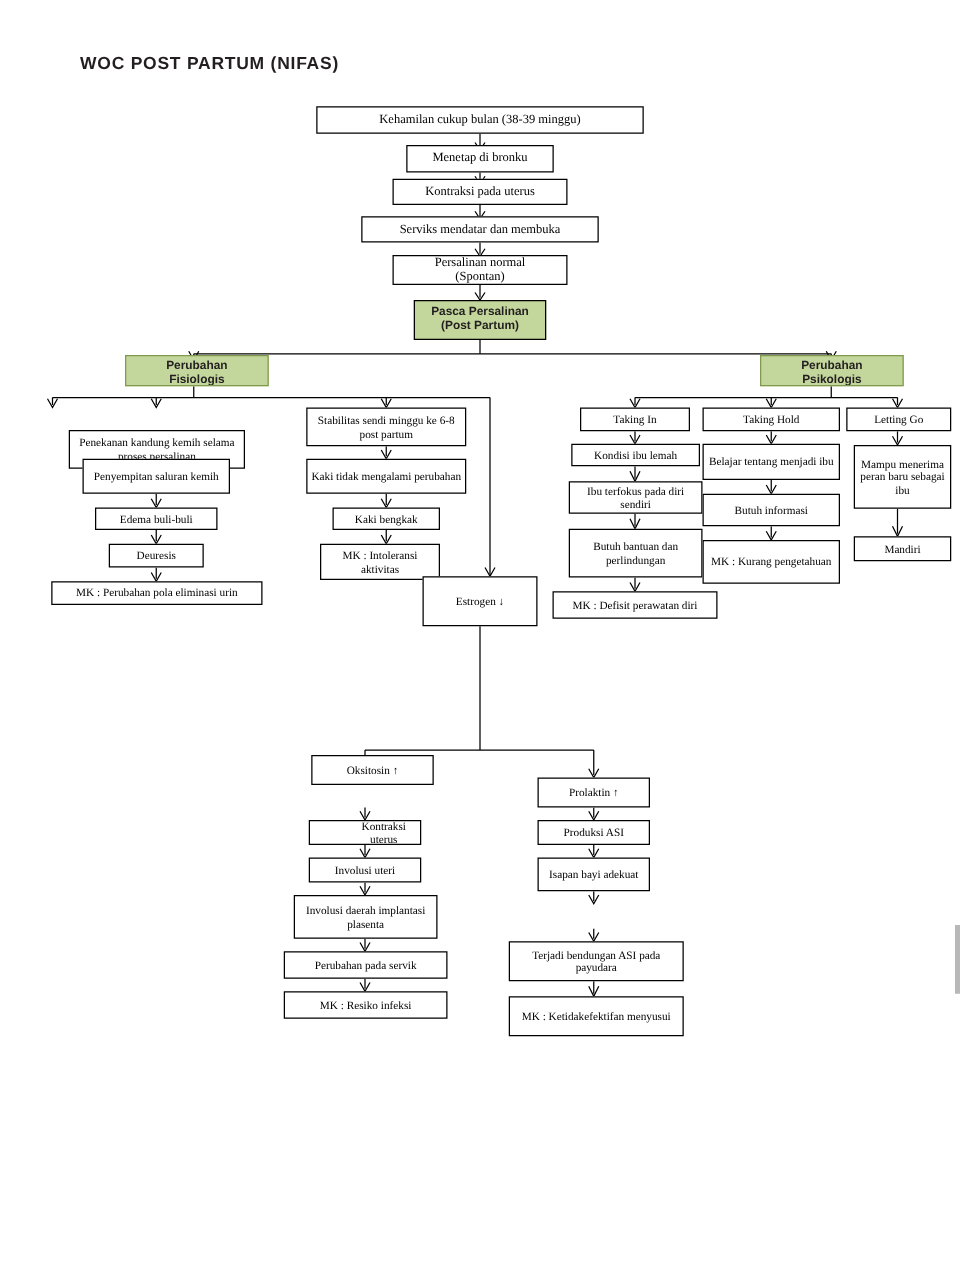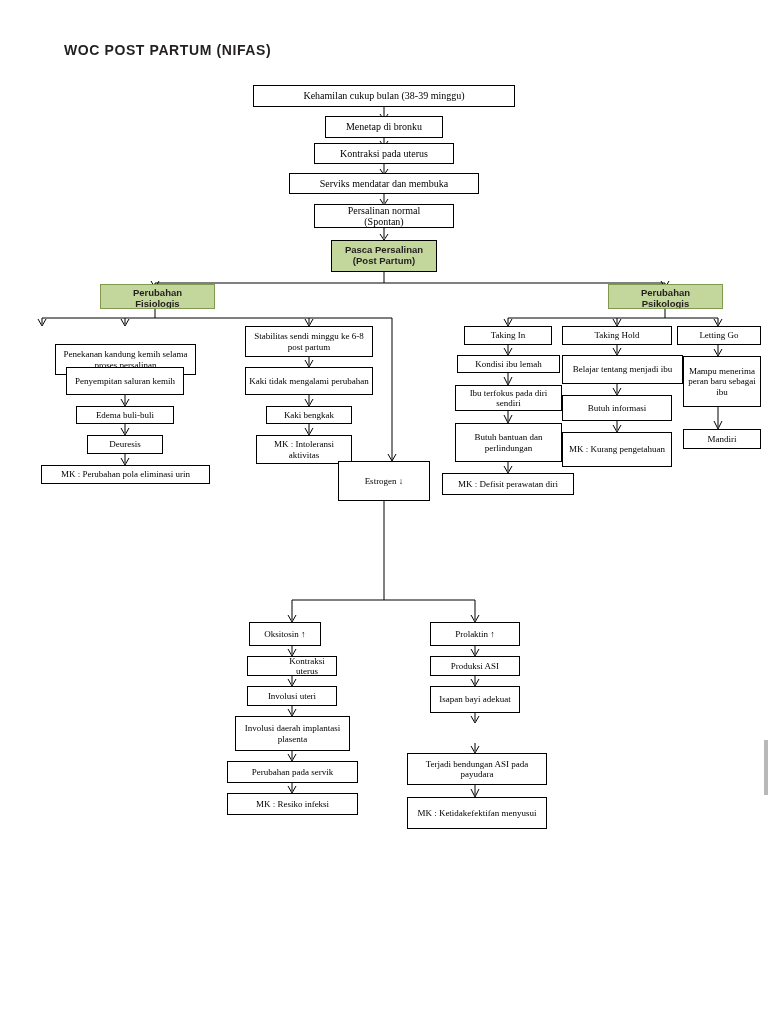--- a/index.html
+++ b/index.html
@@ -247,33 +247,33 @@
   <div class="node" style="left:457px; top:355px; width:103px; height:18px;">Kondisi ibu lemah</div>
 
   <div class="node" style="left:455px; top:385px; width:107px; height:26px;">Ibu terfokus pada diri sendiri</div>
 
   <div class="node" style="left:455px; top:423px; width:107px; height:39px;">Butuh bantuan dan perlindungan</div>
 
   <div class="node" style="left:442px; top:473px; width:132px; height:22px;">MK : Defisit perawatan diri</div>
 
   <div class="node" style="left:562px; top:326px; width:110px; height:19px;">Taking Hold</div>
 
-  <div class="node" style="left:562px; top:355px; width:121px; height:29px;">Belajar tentang menjadi ibu</div>
+  <div class="node" style="left:562px; top:355px; width:110px; height:29px;">Belajar tentang menjadi ibu</div>
 
   <div class="node" style="left:562px; top:395px; width:110px; height:26px;">Butuh informasi</div>
 
   <div class="node" style="left:562px; top:432px; width:110px; height:35px;">MK : Kurang pengetahuan</div>
 
   <div class="node" style="left:677px; top:326px; width:84px; height:19px;">Letting Go</div>
 
   <div class="node" style="left:683px; top:356px; width:78px; height:51px;">Mampu menerima peran baru sebagai ibu</div>
 
   <div class="node" style="left:683px; top:429px; width:78px; height:20px;">Mandiri</div>
 
-  <div class="node" style="left:249px; top:622px; width:72px; height:24px;">Oksitosin ↑</div>
+  <div class="node" style="left:249px; top:604px; width:98px; height:24px;">Oksitosin ↑</div>
 
   <div class="node" style="left:247px; top:656px; width:90px; height:20px;padding-left:32px;">Kontraksi uterus</div>
 
   <div class="node" style="left:247px; top:686px; width:90px; height:20px;">Involusi uteri</div>
 
   <div class="node" style="left:235px; top:716px; width:115px; height:35px;">Involusi daerah implantasi plasenta</div>
 
   <div class="node" style="left:227px; top:761px; width:131px; height:22px;">Perubahan pada servik</div>
 
   <div class="node" style="left:227px; top:793px; width:131px; height:22px;">MK : Resiko infeksi</div>

